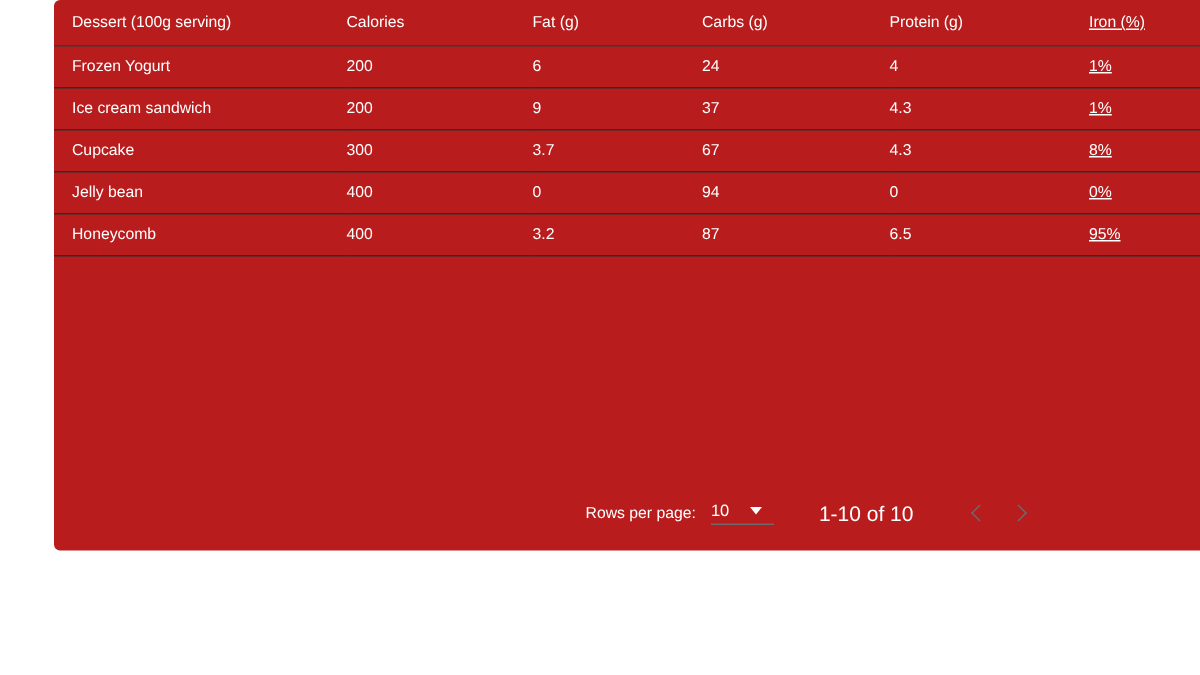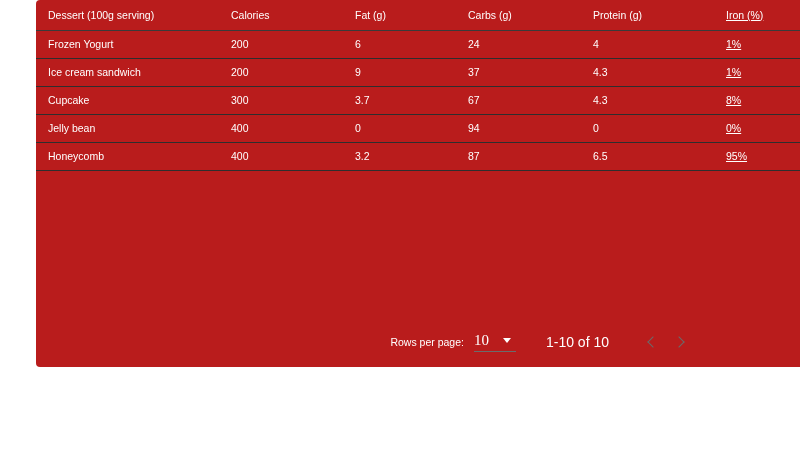--- a/index.html
+++ b/index.html
@@ -93,24 +93,23 @@
   .rows-select {
     display: flex;
     align-items: center;
     min-width: 42px;
     border-bottom: 1px solid #6b6b6b;
     padding-bottom: 2px;
     margin-right: 30px;
     cursor: pointer;
   }
   .rows-select .value {
-    font-size: 15px;
+    font-size: 11px;
     color: #ffffff;
     margin-right: 14px;
-    font-family: Liberation Serif, serif;
   }
   .caret {
     width: 0;
     height: 0;
     border-left: 4px solid transparent;
     border-right: 4px solid transparent;
     border-top: 5px solid #ffffff;
   }
   .range-label {
     font-size: 14px;

